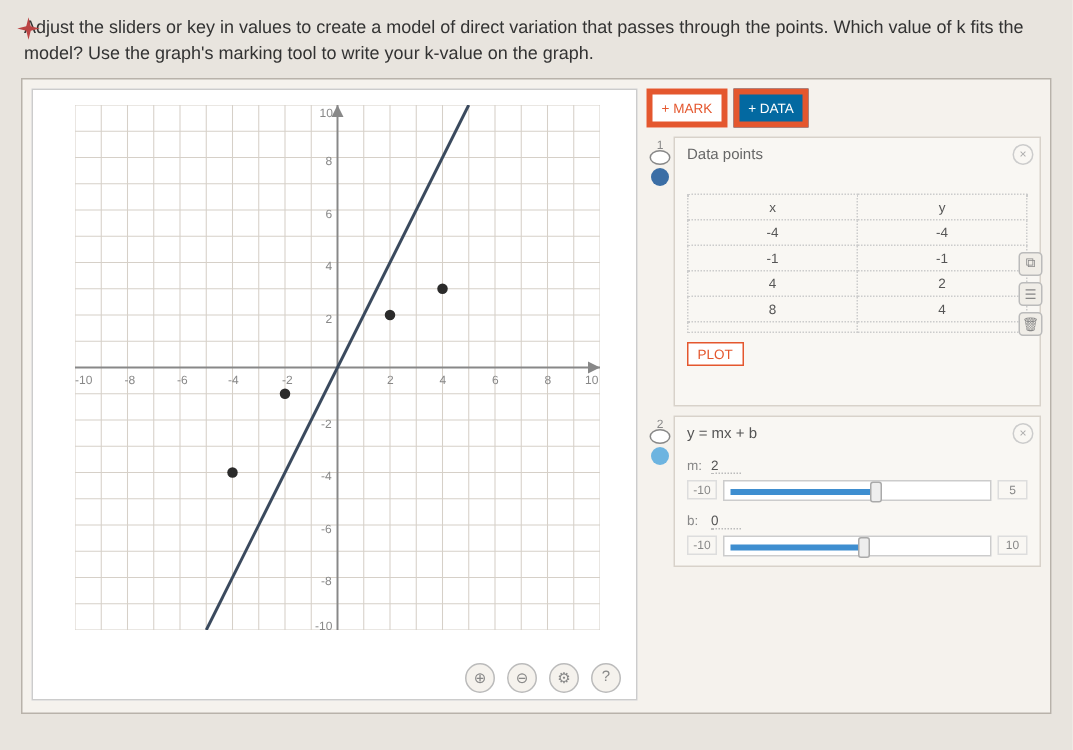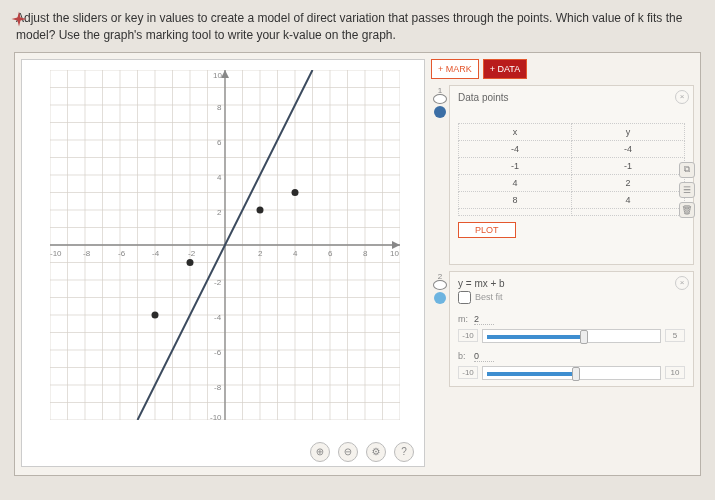--- a/index.html
+++ b/index.html
@@ -11,33 +11,33 @@
   .graph-grid { position: absolute; left: 28px; top: 10px; width: 350px; height: 350px; }
   line.grid { stroke: #d6d0c8; stroke-width: 0.7; }
   line.axis { stroke: #888; stroke-width: 1.3; }
   line.best-fit { stroke: #3b4a5e; stroke-width: 2; }
   circle.point { fill: #2b2b2b; }
   text.ticklabel { font-size: 8px; fill: #888; }
   .toolbar-bottom { position: absolute; bottom: 4px; right: 10px; display: flex; gap: 8px; }
   .tool-icon { width: 20px; height: 20px; border: 1px solid #bbb; border-radius: 50%; display: flex; align-items: center; justify-content: center; font-size: 10px; color: #888; background:#f5f2ed;}
   .right-panel { flex: 1; display: flex; flex-direction: column; gap: 2px; font-size: 10px; }
   .top-buttons { display: flex; gap: 4px; margin-bottom: 4px; }
-  .btn { padding: 4px 6px; font-size: 9px; border: 1px solid #22c55e; background: #fff; color: #666; cursor: pointer; }
+  .btn { padding: 4px 6px; font-size: 9px; border: 4px solid #22c55e; background: #fff; color: #666; cursor: pointer; }
   .btn-mark { color: #e4572e; border-color: #e4572e; }
-  .btn-data { background: #b91c1c; color: #fff; border-color: #e4572e; }
+  .btn-data { background: #0369a1; color: #fff; border-color: #e4572e; }
   .card { border: 1px solid #d8d2ca; background: #f9f7f3; margin-left: 18px; padding: 6px 8px; position: relative; }
   .card-num { position: absolute; left: -18px; top: 0; width: 16px; font-size: 8px; text-align: center; color:#888; }
   .eye { position:absolute; left:-17px; top:8px; width:14px; height:10px; border:1px solid #888; border-radius:50%; background:#fff; }
   .dot-big { position:absolute; left:-16px; top:20px; width:12px; height:12px; border-radius:50%; background:#3b6ea5; }
   .close-x { position:absolute; right:4px; top:4px; width:14px; height:14px; border:1px solid #ccc; border-radius:50%; font-size:8px; display:flex; align-items:center; justify-content:center; color:#aaa; cursor:pointer; }
   .card-title { font-size: 10px; color: #666; margin-bottom: 20px; }
   table.dp { width: 100%; border-collapse: collapse; font-size: 9px; margin-top:4px;}
   table.dp th, table.dp td { border: 1px dotted #ccc; padding: 3px 4px; text-align: center; color: #555; }
   table.dp th { font-weight: normal; }
-  .plot-btn { margin-top: 6px; border: 1px solid #e4572e; color: #e4572e; background: #fff; padding: 2px 16px; font-size: 9px; cursor:pointer;}
+  .plot-btn { margin-top: 6px; border: 1px solid #e4572e; color: #e4572e; background: #fff; padding: 2px 6px; font-size: 9px; cursor:pointer;}
   .eq { color: #555; font-size: 10px; }
   .check-row { display:flex; align-items:center; gap:4px; margin-top:2px; font-size:9px; color:#999;}
   .slider-row { display: flex; align-items: center; gap: 4px; margin-top: 4px; font-size: 9px; }
   .slider-label { width: 12px; color:#888; }
   .slider-val { width: 20px; border-bottom:1px dotted #bbb; color:#555; }
   .slider-track { flex:1; height:14px; background:#fff; border:1px solid #ccc; position:relative; }
   .slider-min, .slider-max { width: 20px; font-size:8px; color:#888; text-align:center; border:1px solid #ddd; padding:1px 2px;}
   .slider-fill { position:absolute; height:4px; top:5px; left:4px; background:#3e8ed0;}
   .slider-thumb { position:absolute; width:8px; height:14px; top:0; background:#eee; border:1px solid #aaa; border-radius:2px;}
   .side-icons { position:absolute; right:-2px; top:76px; display:flex; flex-direction:column; gap:4px;}
@@ -197,24 +197,20 @@
         <div class="side-icon">🗑</div>
       </div>
     </div>
 
     <div class="card" style="margin-top:4px;">
       <span class="card-num">2</span>
       <span class="eye"></span>
       <span class="dot-big" style="background:#6db4e0;"></span>
       <span class="close-x">×</span>
       <div class="eq">y = mx + b</div>
-      <div class="check-row">
-        <input type="checkbox" style="">
-        <span>Best fit</span>
-      </div>
 
       <div class="slider-row" style="margin-top:10px;">
         <span class="slider-label">m:</span>
         <span class="slider-val">2</span>
       </div>
       <div class="slider-row">
         <span class="slider-min">-10</span>
         <div class="slider-track">
           <div class="slider-fill" style="width:55%;"></div>
           <div class="slider-thumb" style="left:55%;"></div>

